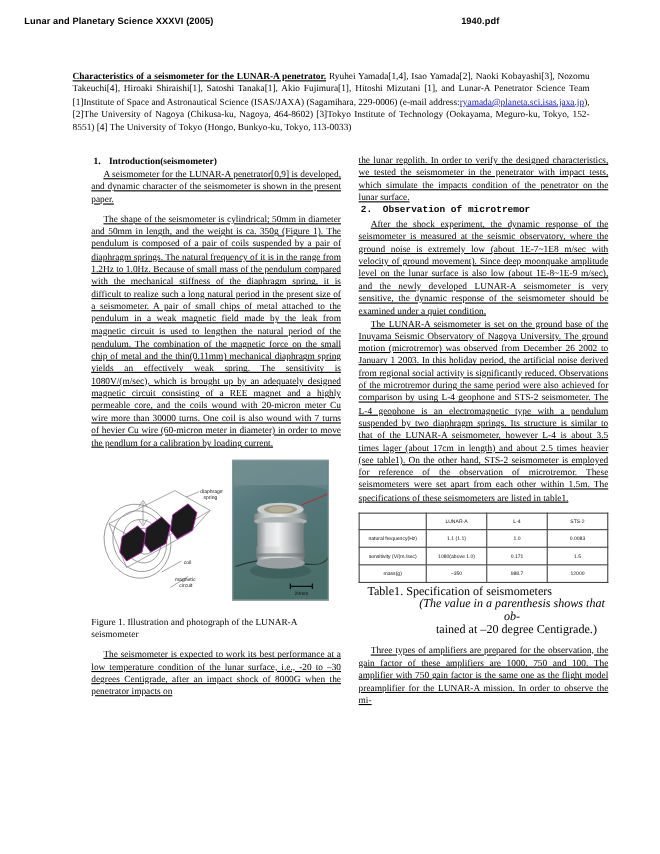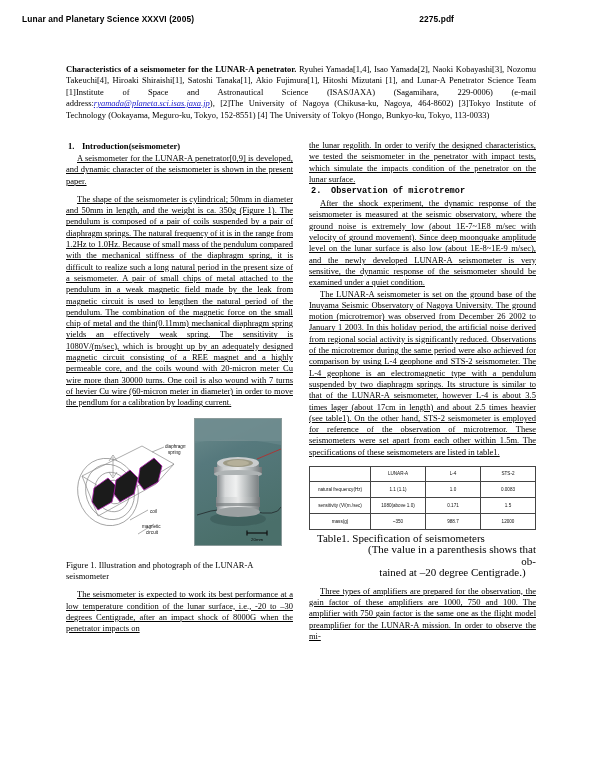--- a/index.html
+++ b/index.html
@@ -49,31 +49,31 @@
 
   .headblock {
     font-size: 8.5px;
     line-height: 11.4px;
     text-align: justify;
     text-justify: inter-word;
     margin: 0;
   }
   .headblock .title {
     font-weight: bold;
+    text-decoration: underline;
   }
   .headblock a.email {
     color: #2222cc;
     text-decoration: underline;
-    font-style: italic;
   }
 
   
   .cols {
     position: absolute;
-    left: 66px;
+    left: 83px;
     top: 140px;
     width: 470px;
     height: 610px;
   }
   .col {
     position: absolute;
     top: 0;
     width: 227px;
   }
   .col-left  { left: 0; }
@@ -173,31 +173,31 @@
   table.spec tr.r1 td { height: 13px; }
   table.spec tr.r2 td { height: 13px; }
   table.spec tr.r3 td { height: 13px; }
 
   .tab-caption {
     margin-top: 3px;
     font-size: 11px;
     line-height: 11.4px;
   }
   .tab-caption .line1 { display: block; text-align: left; padding-left: 8px;}
-  .tab-caption .line2 { display: block; text-align: right; padding-left: 52px; }
+  .tab-caption .line2 { display: block; text-align: center; padding-left: 52px; font-style: italic; }
   .tab-caption .line3 { display: block; text-align: center; padding-left: 60px; }
 </style>
 </head>
 <body>
 
 <div class="page">
 
   <div class="runhead">
     <span>Lunar and Planetary Science XXXVI (2005)</span>
-    <span>2275.pdf</span>
+    <span>1940.pdf</span>
   </div>
 
   <div class="body-area">
     <p class="headblock"><span class="title">Characteristics of a seismometer for the LUNAR-A penetrator.</span><span> Ryuhei Yamada[1,4], Isao Yamada[2], Naoki Kobayashi[3], Nozomu Takeuchi[4], Hiroaki Shiraishi[1], Satoshi Tanaka[1], Akio Fujimura[1], Hitoshi Mizutani [1], and Lunar-A Penetrator Science Team  [1]Institute of Space and Astronautical Science (ISAS/JAXA) (Sagamihara, 229-0006) (e-mail address:</span><a class="email" href="#">ryamada@planeta.sci.isas.jaxa.jp</a><span>), [2]The University of Nagoya (Chikusa-ku, Nagoya, 464-8602) [3]Tokyo Institute of Technology (Ookayama, Meguro-ku, Tokyo, 152-8551) [4] The University of Tokyo (Hongo, Bunkyo-ku, Tokyo, 113-0033)</span></p>
   </div>
 
   <div class="cols">
 
     <div class="col col-left">
 

